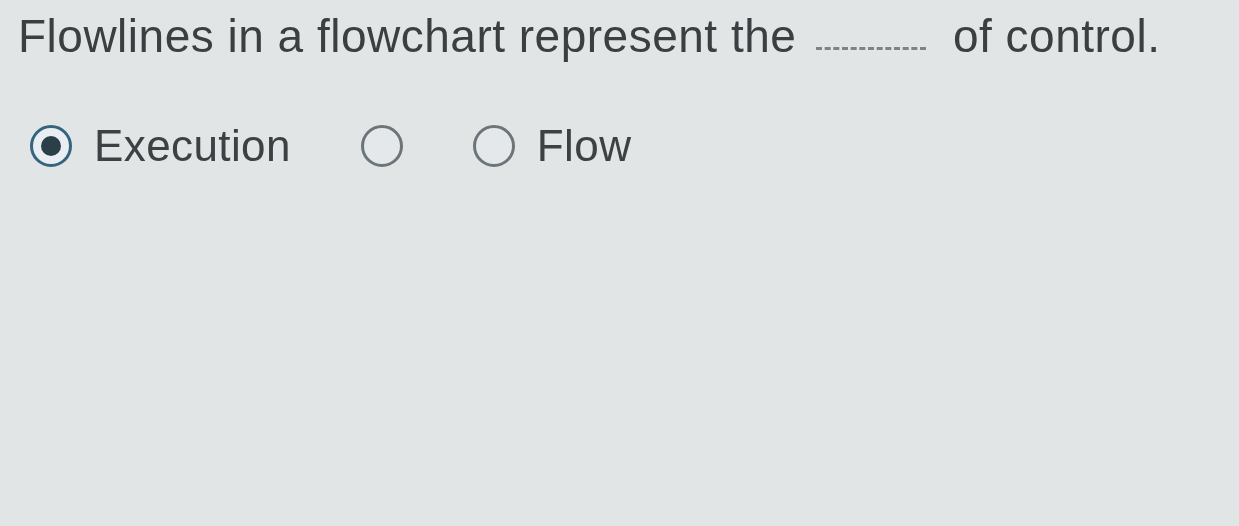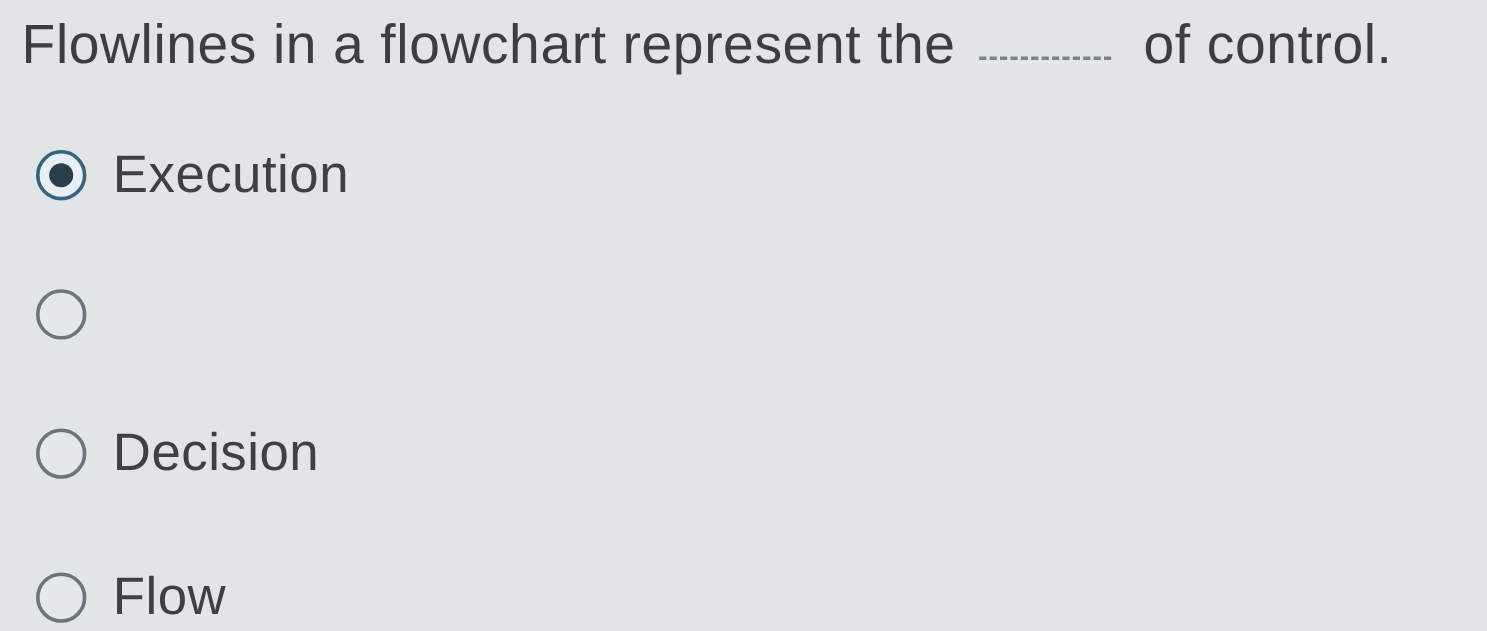--- a/index.html
+++ b/index.html
@@ -30,21 +30,21 @@
     border-bottom: 3px dashed #7d8386;
     width: 110px;
     height: 0.9em;
     vertical-align: baseline;
     margin: 0 14px 0 6px;
     position: relative;
     top: -2px;
   }
   .options {
     display: flex;
-    flex-direction: column;
+    flex-direction: row;
     gap: 70px;
     padding-left: 12px;
   }
   .option {
     display: flex;
     align-items: center;
     gap: 22px;
     cursor: pointer;
     user-select: none;
   }
@@ -93,24 +93,20 @@
 
     <div class="option">
       <span class="radio selected"></span>
       <span class="option-label">Execution</span>
     </div>
 
     <div class="option">
       <span class="radio"></span>
     </div>
 
-    <div class="option">
-      <span class="radio"></span>
-      <span class="option-label">Decision</span>
-    </div>
 
     <div class="option">
       <span class="radio"></span>
       <span class="option-label">Flow</span>
     </div>
 
   </div>
 </div>
 
 </body></html>

